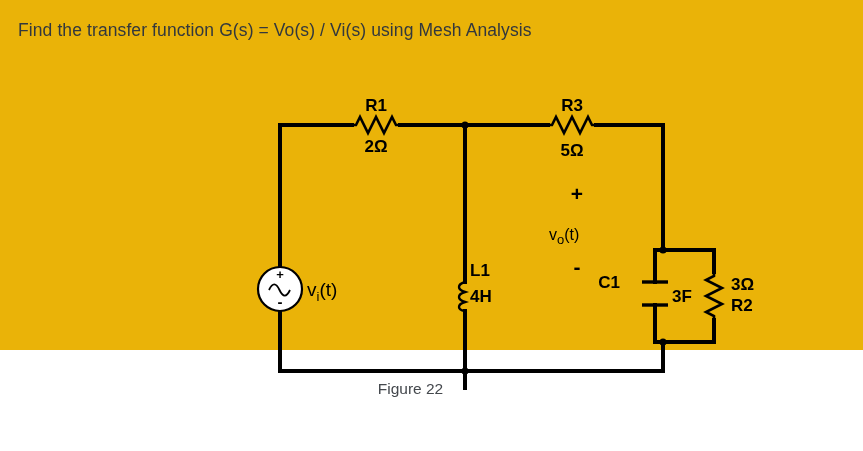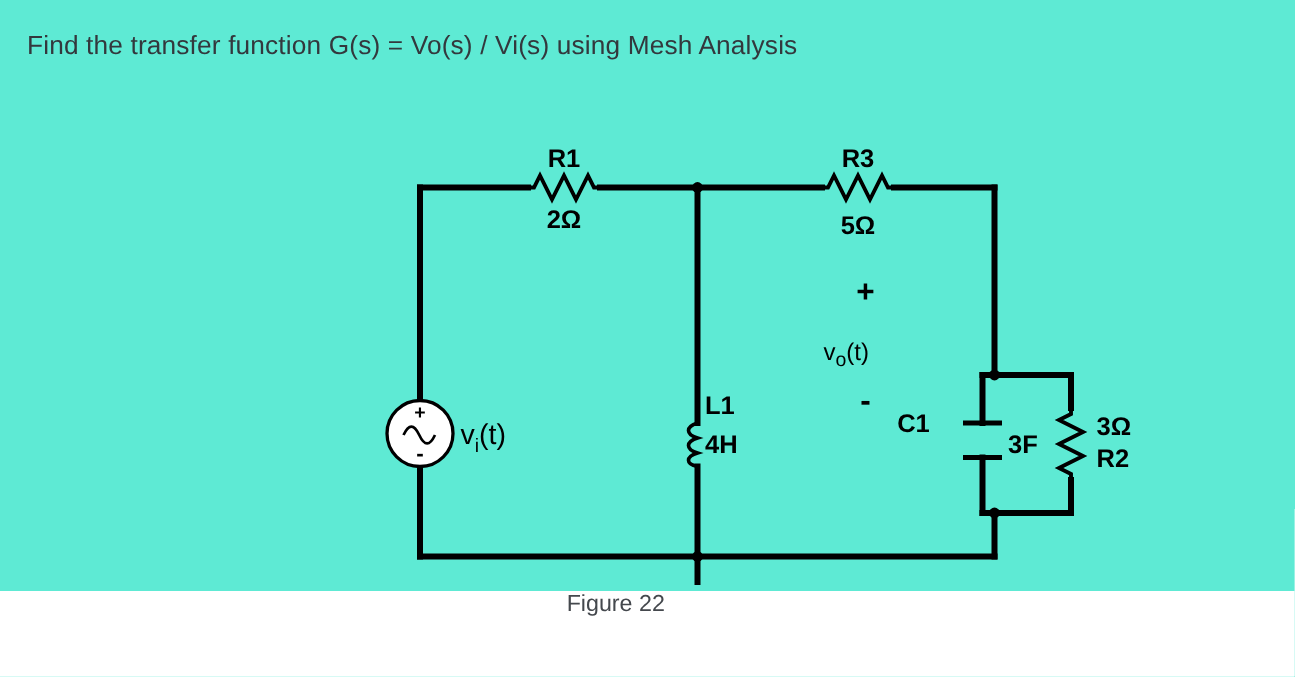--- a/index.html
+++ b/index.html
@@ -12,22 +12,22 @@
     width: 863px;
     height: 451px;
     font-family: "Liberation Sans", sans-serif;
     color: #222222;
     overflow: hidden;
     position: relative;
   }
   #page {
     position: relative;
     width: 863px;
-    height: 394px;
-    background: #5eead4;
+    height: 350px;
+    background: #eab308;
   }
   #prompt-text {
     position: absolute;
     left: 18px;
     top: 18px;
     font-size: 17.5px;
     font-family: "Liberation Sans", sans-serif;
     color: #33383d;
     letter-spacing: 0.1px;
     white-space: nowrap;
@@ -36,21 +36,21 @@
   #circuit-figure {
     position: absolute;
     left: 0px;
     top: 60px;
     width: 863px;
     height: 330px;
   }
   #figure-caption {
     position: absolute;
     left: 0;
-    top: 394px;
+    top: 380px;
     width: 863px;
     text-align: center;
     font-size: 15.5px;
     color: #44484d;
     font-family: "Liberation Sans", sans-serif;
   }
   .cap-inner {
     display: inline-block;
     margin-left: -42px;
   }

